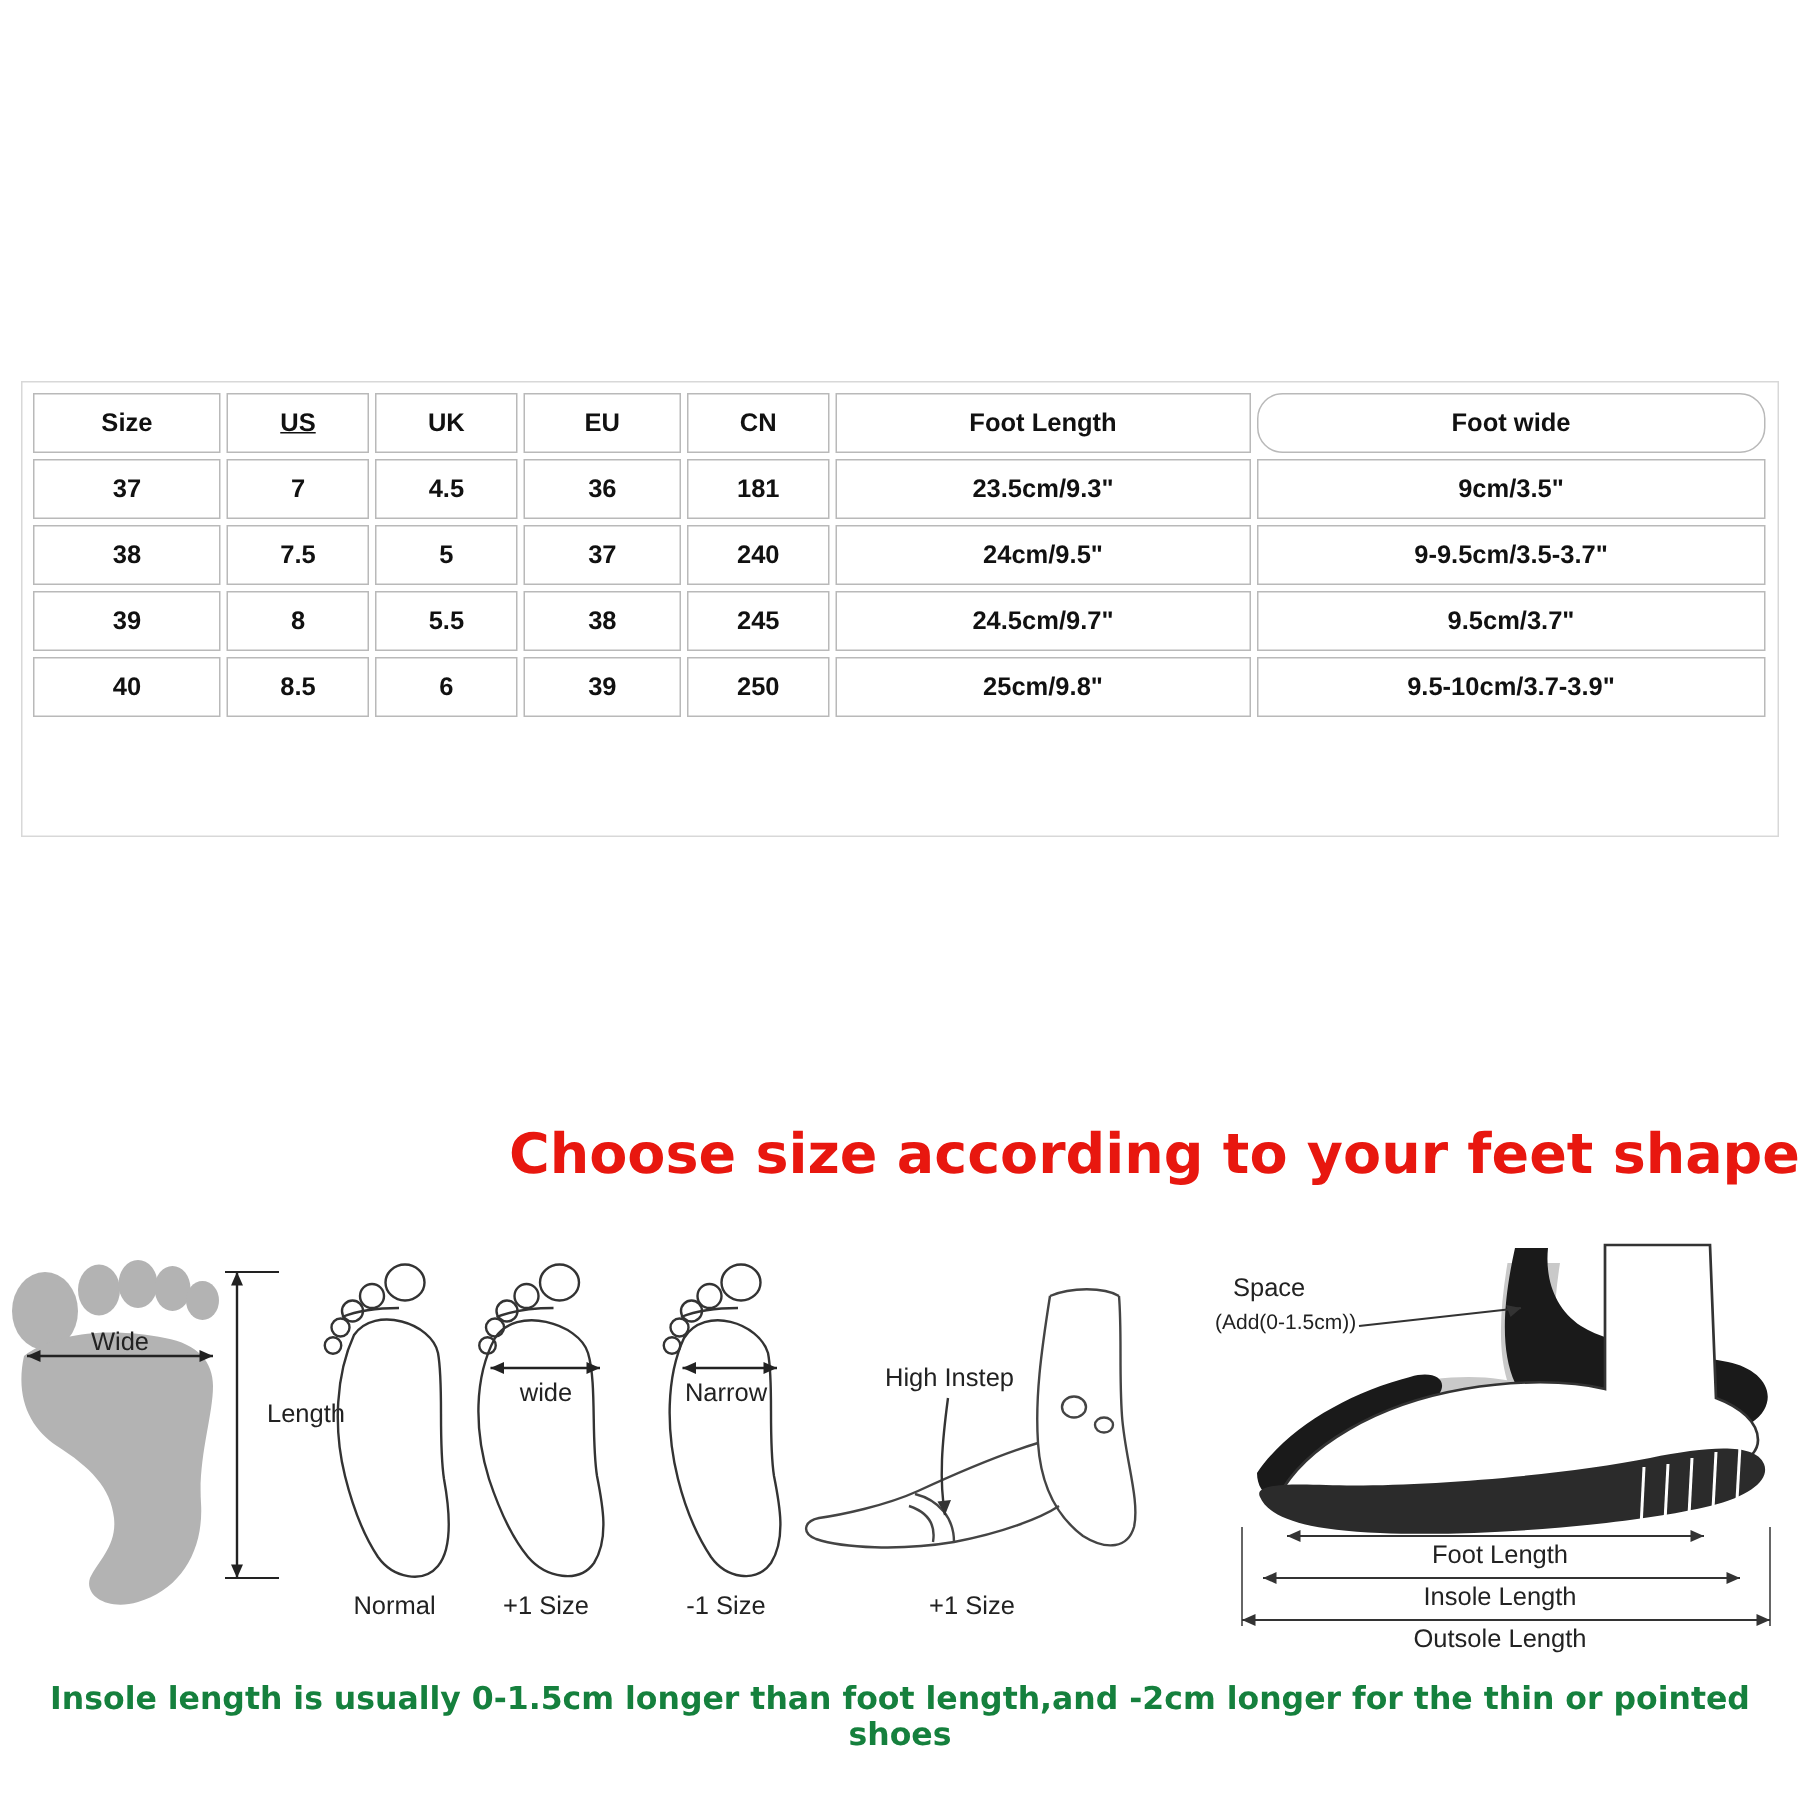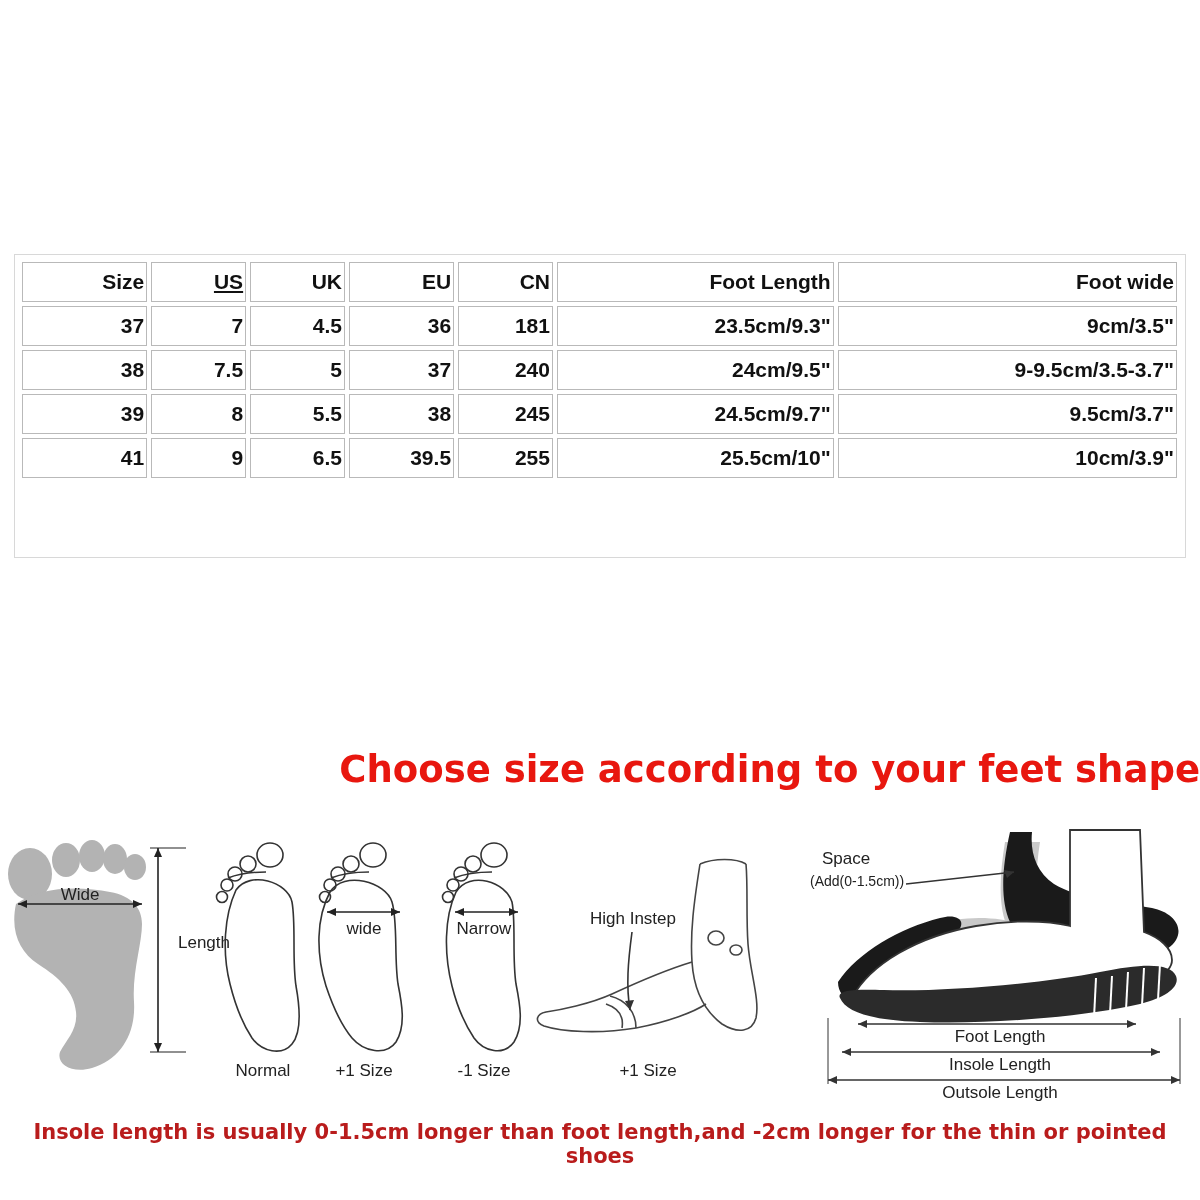--- a/index.html
+++ b/index.html
@@ -25,35 +25,35 @@
   }
   table.size-table {
     border-collapse: separate;
     border-spacing: 4px 4px;
     width: 100%;
     table-layout: fixed;
   }
   table.size-table td, table.size-table th {
     background: #ffffff;
     border: 1px solid #b9b9b9;
-    text-align: right;
-    font-size: 21px;
+    text-align: center;
+    font-size: 17px;
     font-weight: bold;
     color: #111;
     height: 38px;
     padding: 0 2px;
     white-space: nowrap;
   }
   .col-size   { width: 118px; }
   .col-us     { width: 88px; text-decoration: underline; }
   .col-uk     { width: 88px; }
   .col-eu     { width: 98px; }
   .col-cn     { width: 88px; }
   .col-len    { width: 268px; }
-  .col-wide   { width: 330px; }
+  .col-wide   { width: 330px; border-radius: 17px; }
 
   .cn-underline {
   }
 
   
   .table-frame {
     position: absolute;
     left: 14px;
     top: 254px;
     width: 1172px;
@@ -101,21 +101,21 @@
 
   
   .footer-note {
     position: absolute;
     top: 1120px;
     left: 0;
     width: 1200px;
     text-align: center;
     font-size: 21px;
     font-weight: bold;
-    color: #b91c1c;
+    color: #15803d;
     font-family: "DejaVu Sans", sans-serif;
   }
 </style>
 </head>
 <body>
 
 <div class="table-frame"></div>
 <div class="table-wrap">
   <table class="size-table">
     <thead>
@@ -151,27 +151,27 @@
       <tr>
         <td>39</td>
         <td>8</td>
         <td>5.5</td>
         <td>38</td>
         <td>245</td>
         <td>24.5cm/9.7"</td>
         <td>9.5cm/3.7"</td>
       </tr>
       <tr>
-        <td>41</td>
-        <td>9</td>
-        <td>6.5</td>
-        <td>39.5</td>
-        <td>255</td>
-        <td>25.5cm/10"</td>
-        <td>10cm/3.9"</td>
+        <td>40</td>
+        <td>8.5</td>
+        <td>6</td>
+        <td>39</td>
+        <td>250</td>
+        <td>25cm/9.8"</td>
+        <td>9.5-10cm/3.7-3.9"</td>
       </tr>
     </tbody>
   </table>
 </div>
 
 <div class="headline">Choose size according to your feet shape</div>
 
 <div class="diagram">
 <svg width="1200" height="290" viewBox="0 0 1200 290" xmlns="http://www.w3.org/2000/svg">
 

